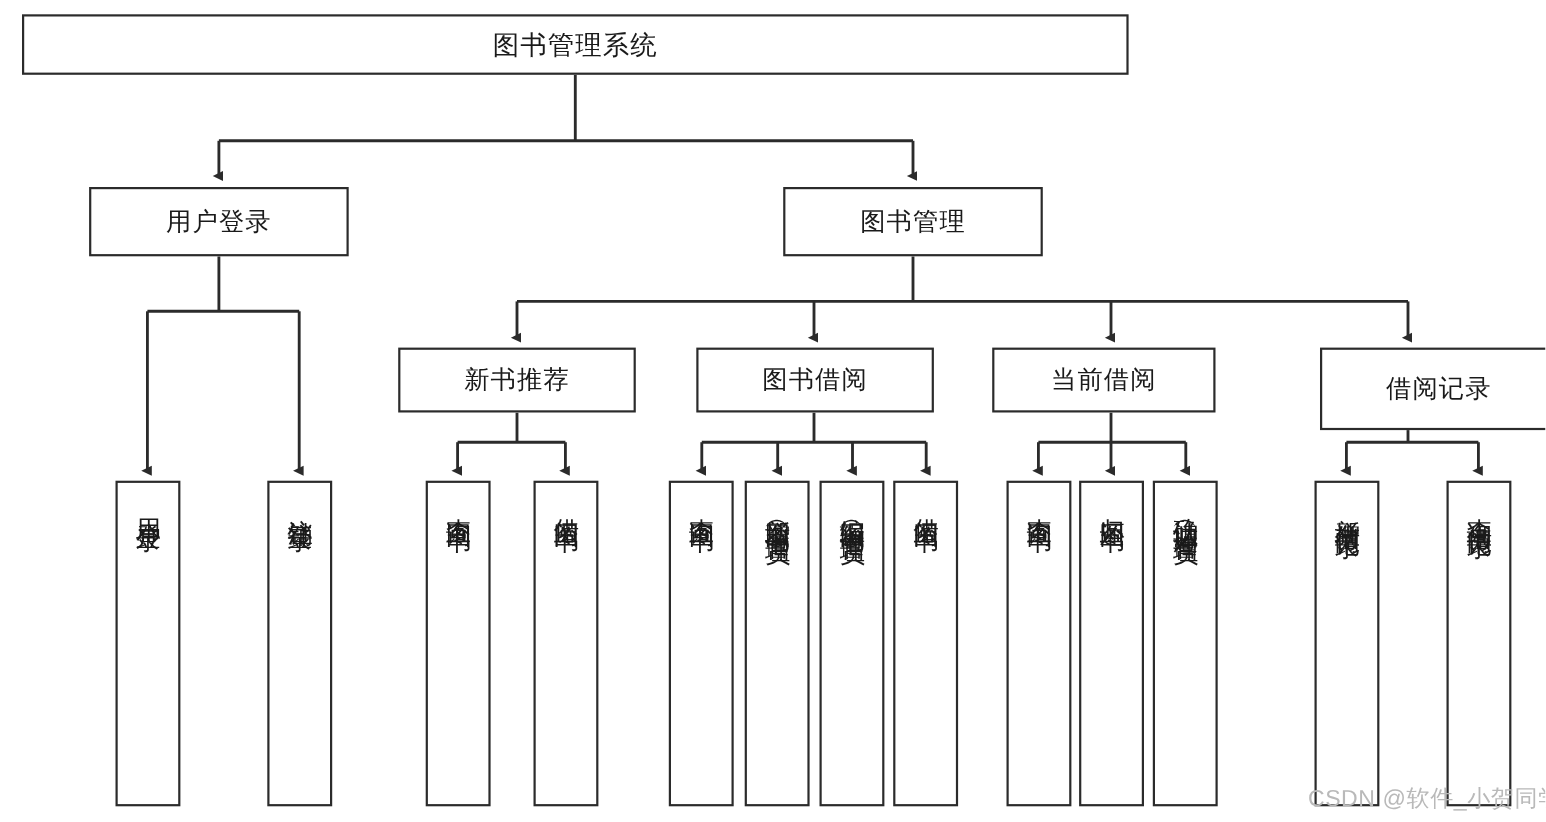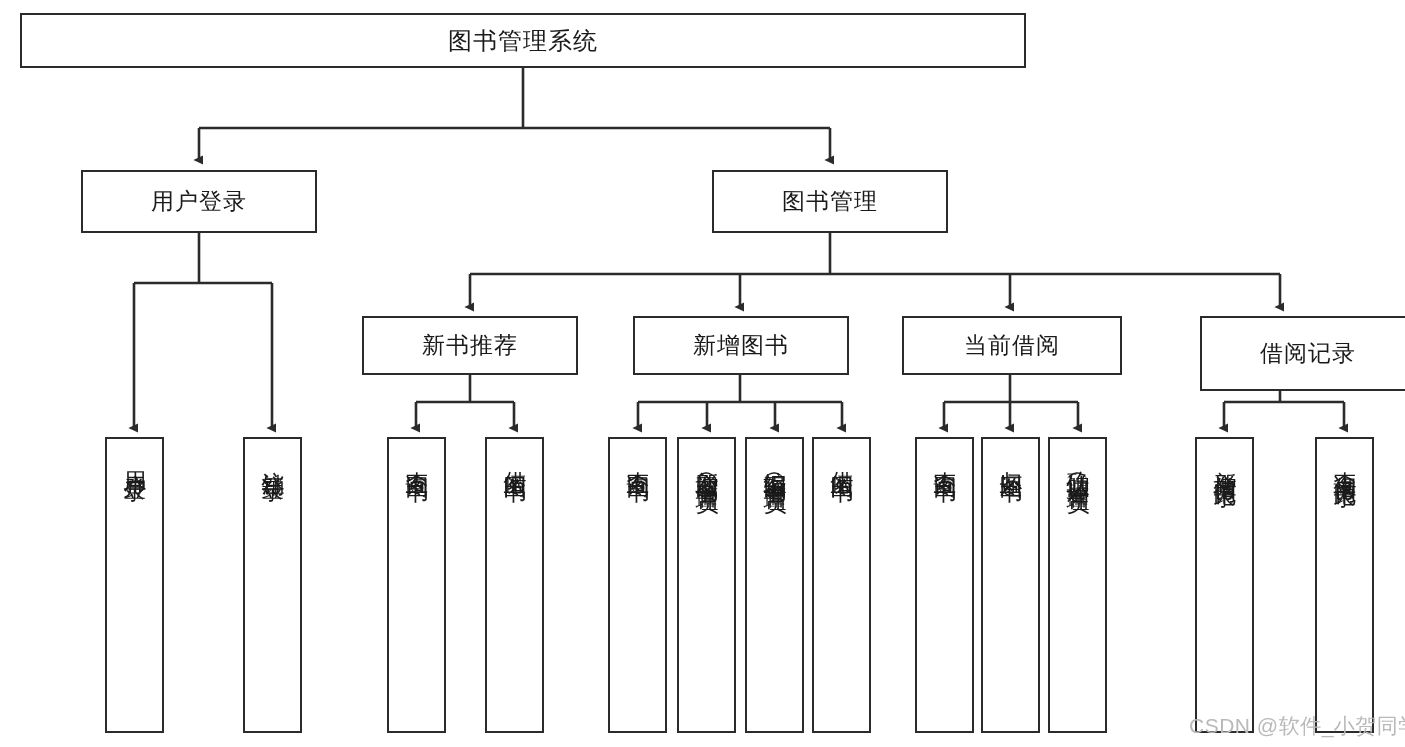--- a/index.html
+++ b/index.html
@@ -127,23 +127,23 @@
     <span>用户登录</span>
   </div>
   <div class="node horiz" style="left:362px; top:316px; width:216px; height:59px;">
     <span>新书推荐</span>
   </div>
 
   <div class="node horiz" style="left:712px; top:170px; width:236px; height:63px;">
     <span>图书管理</span>
   </div>
   <div class="node horiz" style="left:633px; top:316px; width:216px; height:59px;">
-    <span>新增图书</span>
+    <span>图书借阅</span>
   </div>
-  <div class="node horiz" style="left:902px; top:316px; width:220px; height:59px;">
+  <div class="node horiz" style="left:902px; top:316px; width:203px; height:59px;">
     <span>当前借阅</span>
   </div>
   <div class="node horiz" style="left:1172px; top:316px; width:216px; height:75px;margin-left:28px;">
     <span>借阅记录</span>
   </div>
 
   <div class="node vert" style="left:105px; top:437px; width:59px; height:296px;">
     <span class="vtext">用户登录</span>
   </div>
   <div class="node vert" style="left:243px; top:437px; width:59px; height:296px;">

